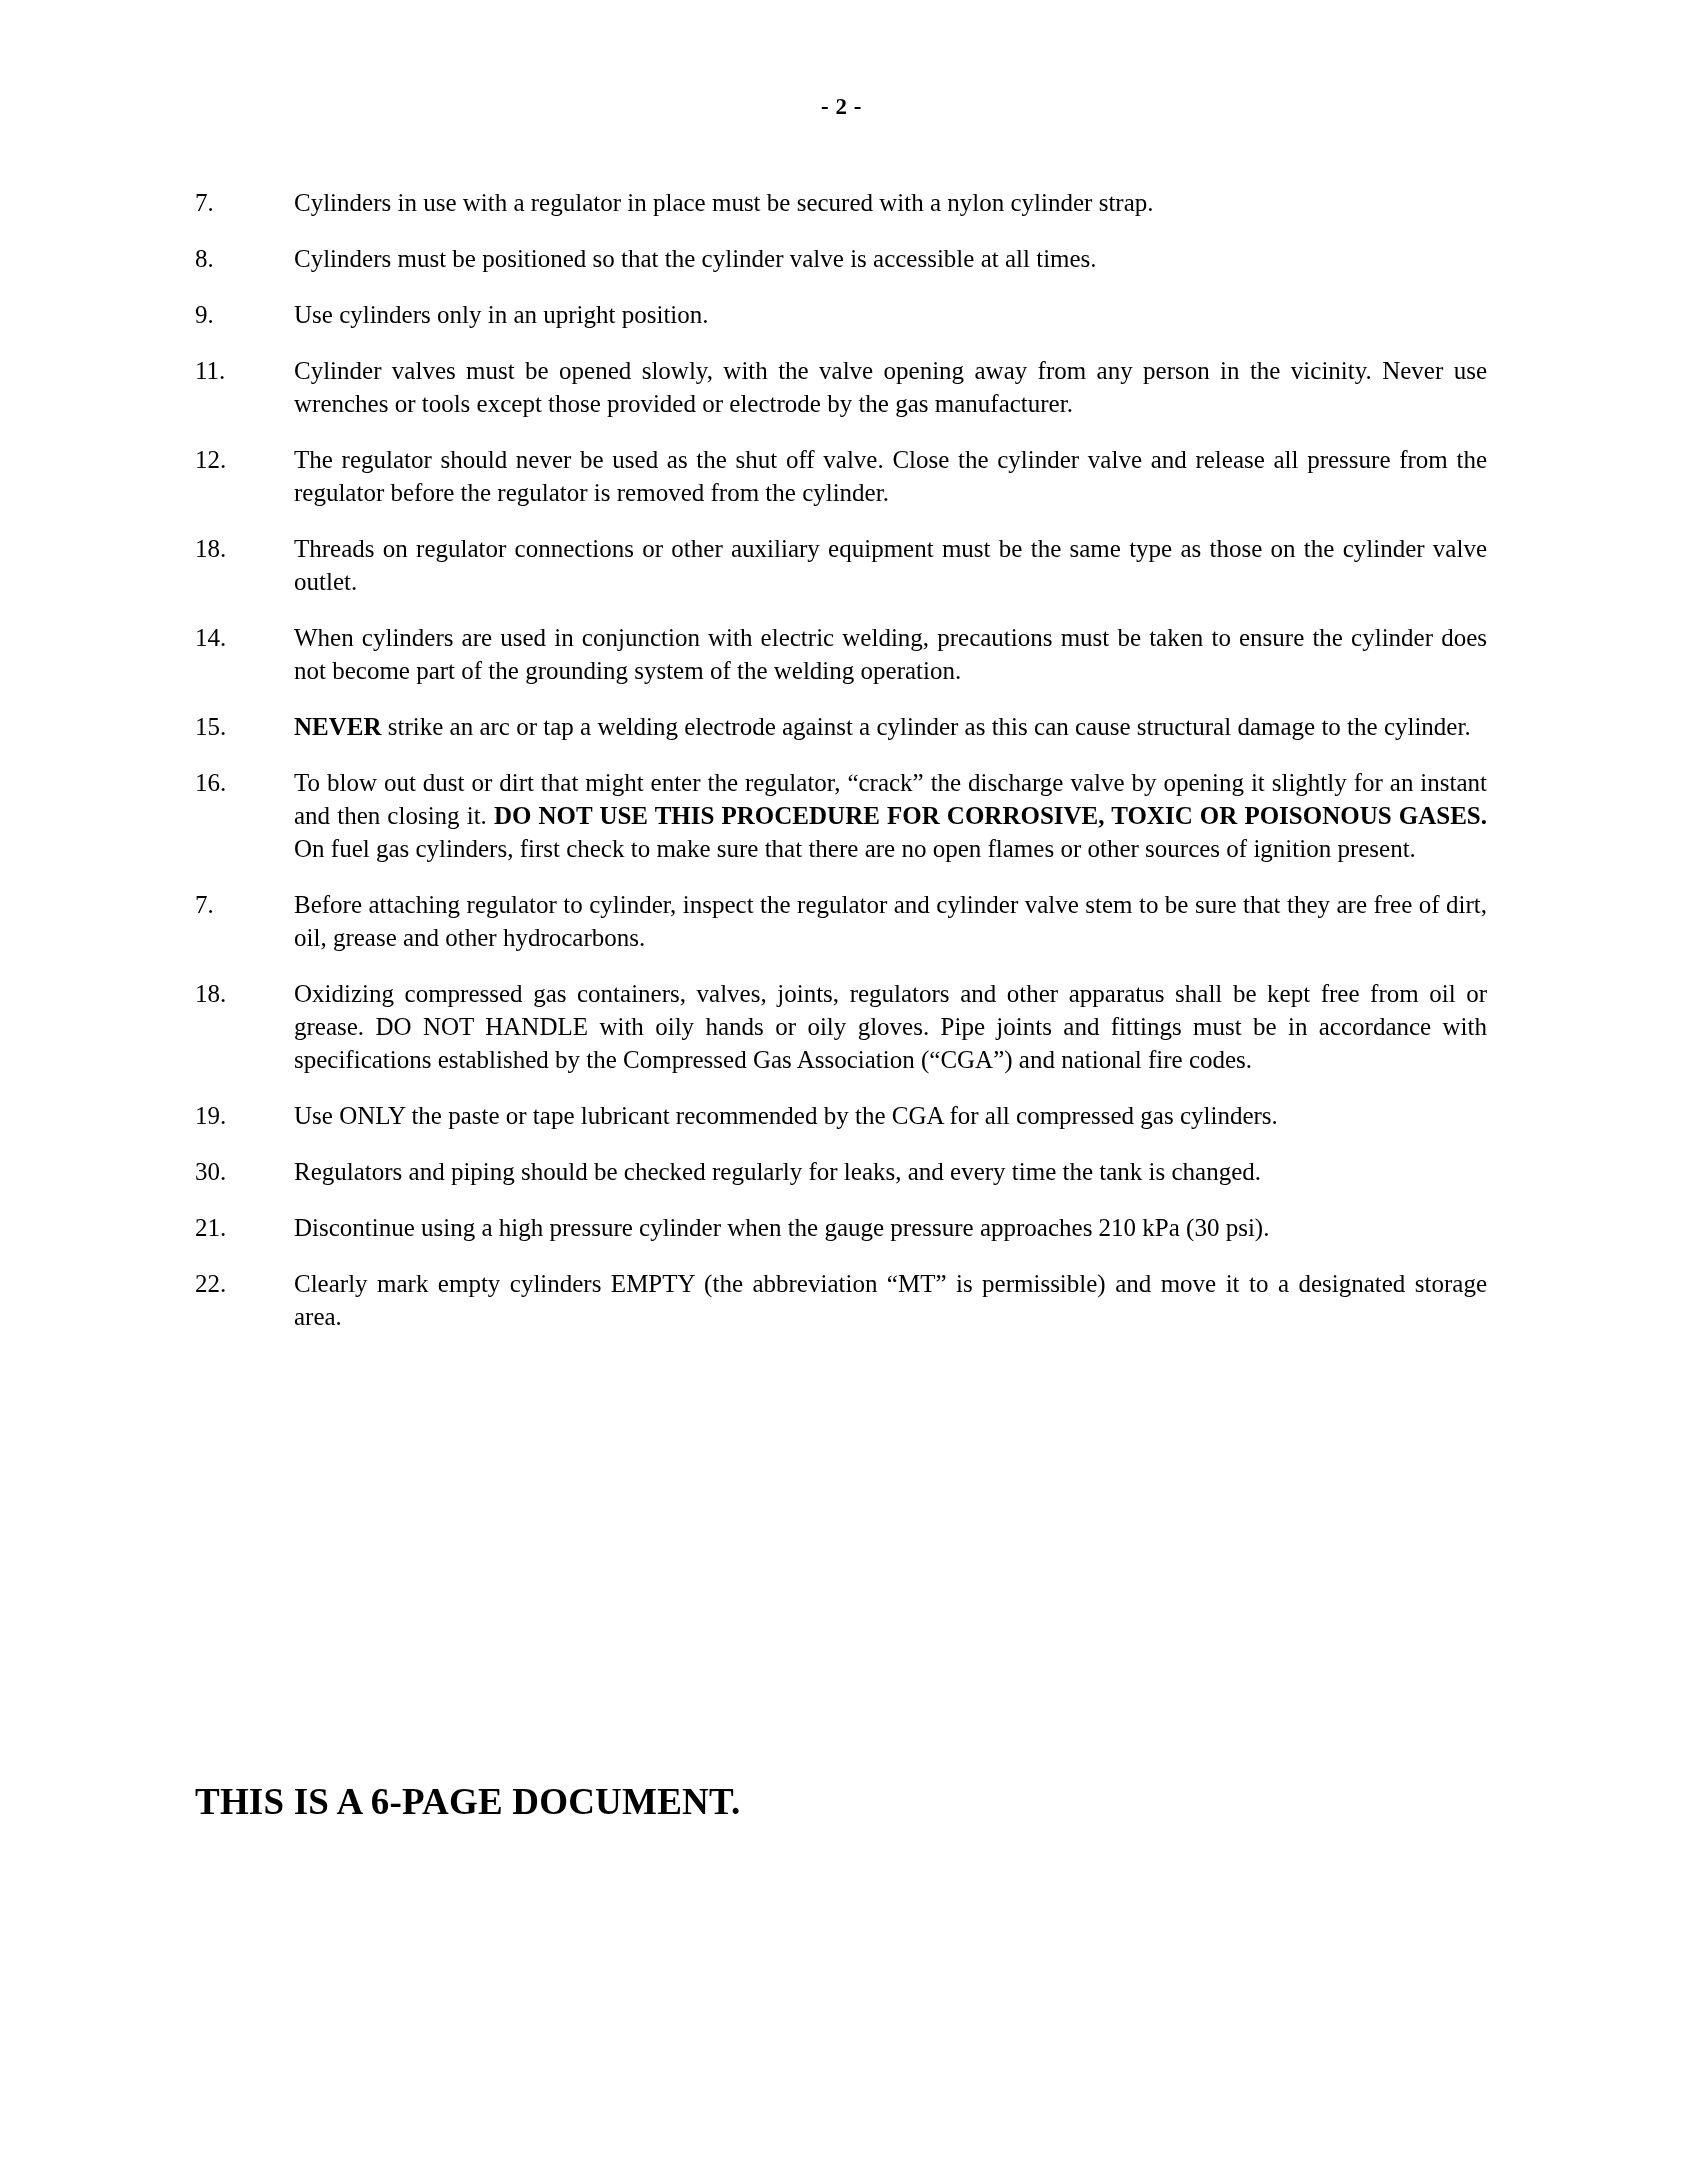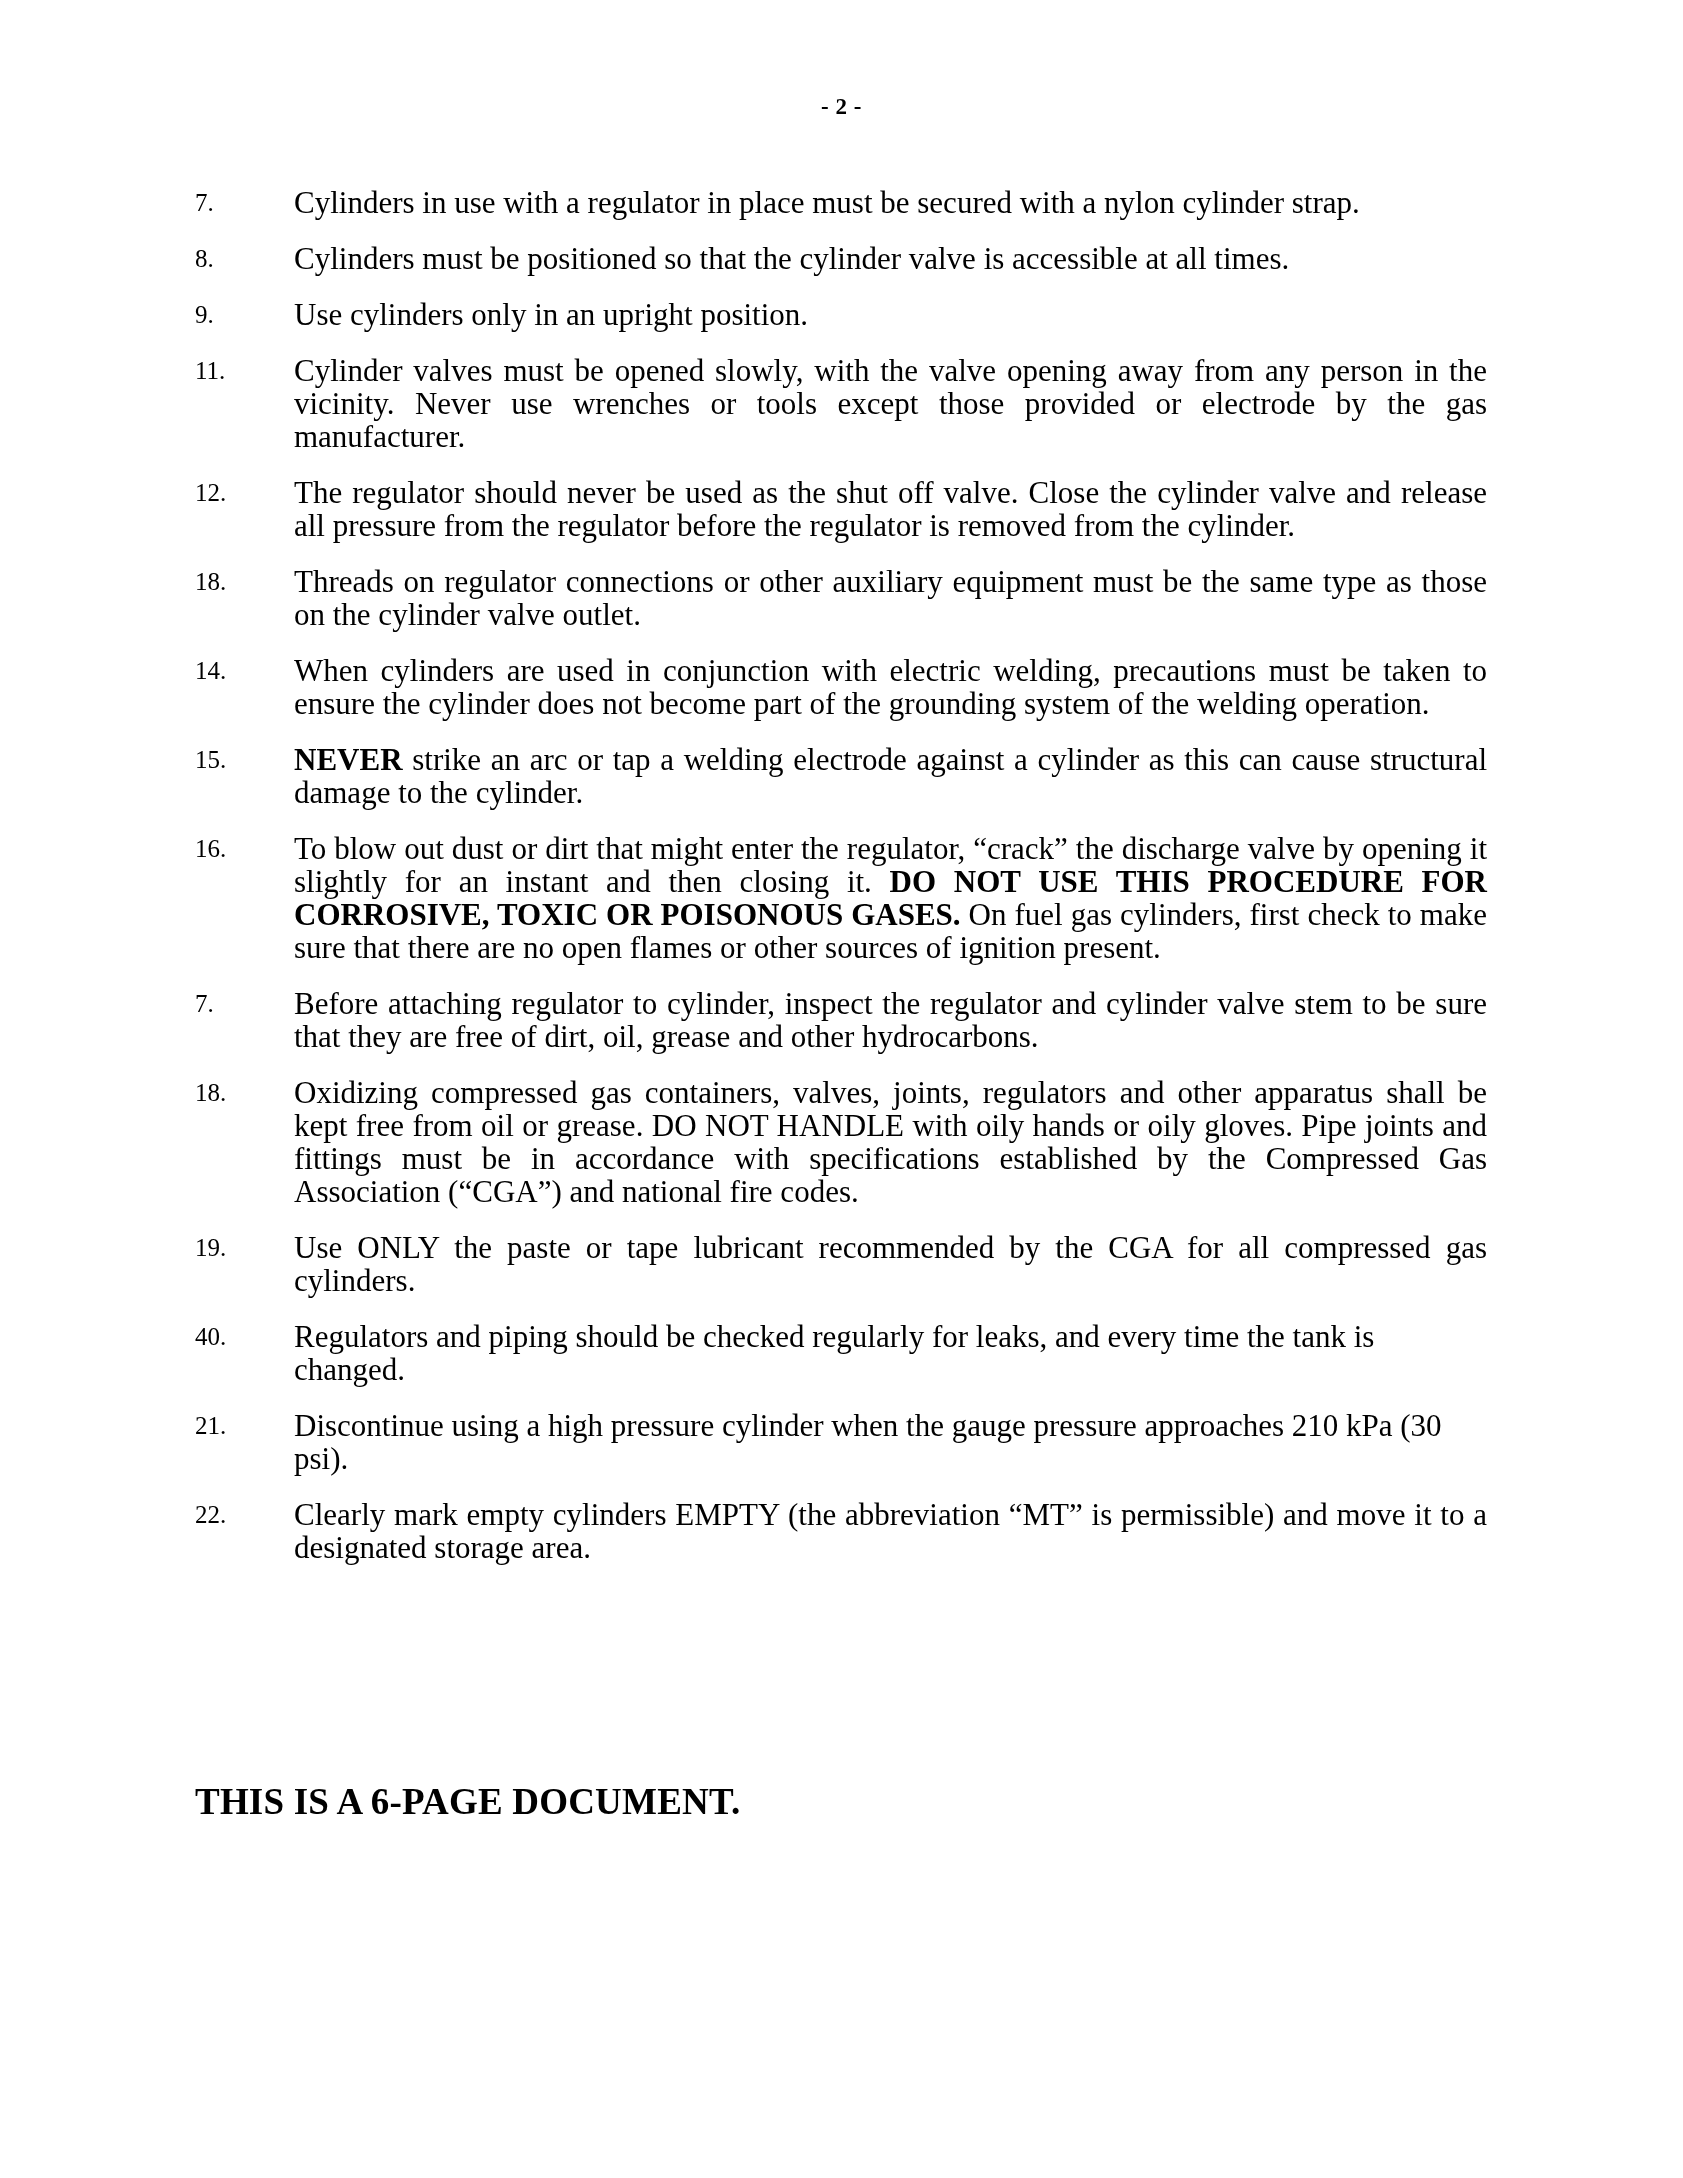--- a/index.html
+++ b/index.html
@@ -49,21 +49,21 @@
     flex: 0 0 99px;
     width: 99px;
     font-size: 25px;
     line-height: 33px;
     text-align: left;
     white-space: nowrap;
   }
 
   .item-text {
     flex: 1 1 auto;
-    font-size: 31px;
+    font-size: 25px;
     line-height: 33px;
     text-align: justify;
     text-justify: inter-word;
     hyphens: none;
   }
 
   .item-text.no-justify {
     text-align: left;
   }
 
@@ -133,21 +133,21 @@
       </div>
       <div class="list-item">
         <div class="item-number">18.</div>
         <div class="item-text">Oxidizing compressed gas containers, valves, joints, regulators and other apparatus shall be kept free from oil or grease. DO NOT HANDLE with oily hands or oily gloves. Pipe joints and fittings must be in accordance with specifications established by the Compressed Gas Association (“CGA”) and national fire codes.</div>
       </div>
       <div class="list-item">
         <div class="item-number">19.</div>
         <div class="item-text">Use ONLY the paste or tape lubricant recommended by the CGA for all compressed gas cylinders.</div>
       </div>
       <div class="list-item">
-        <div class="item-number">40.</div>
+        <div class="item-number">30.</div>
         <div class="item-text no-justify">Regulators and piping should be checked regularly for leaks, and every time the tank is changed.</div>
       </div>
       <div class="list-item">
         <div class="item-number">21.</div>
         <div class="item-text no-justify">Discontinue using a high pressure cylinder when the gauge pressure approaches 210 kPa (30 psi).</div>
       </div>
       <div class="list-item">
         <div class="item-number">22.</div>
         <div class="item-text">Clearly mark empty cylinders EMPTY (the abbreviation “MT” is permissible) and move it to a designated storage area.</div>
       </div>

